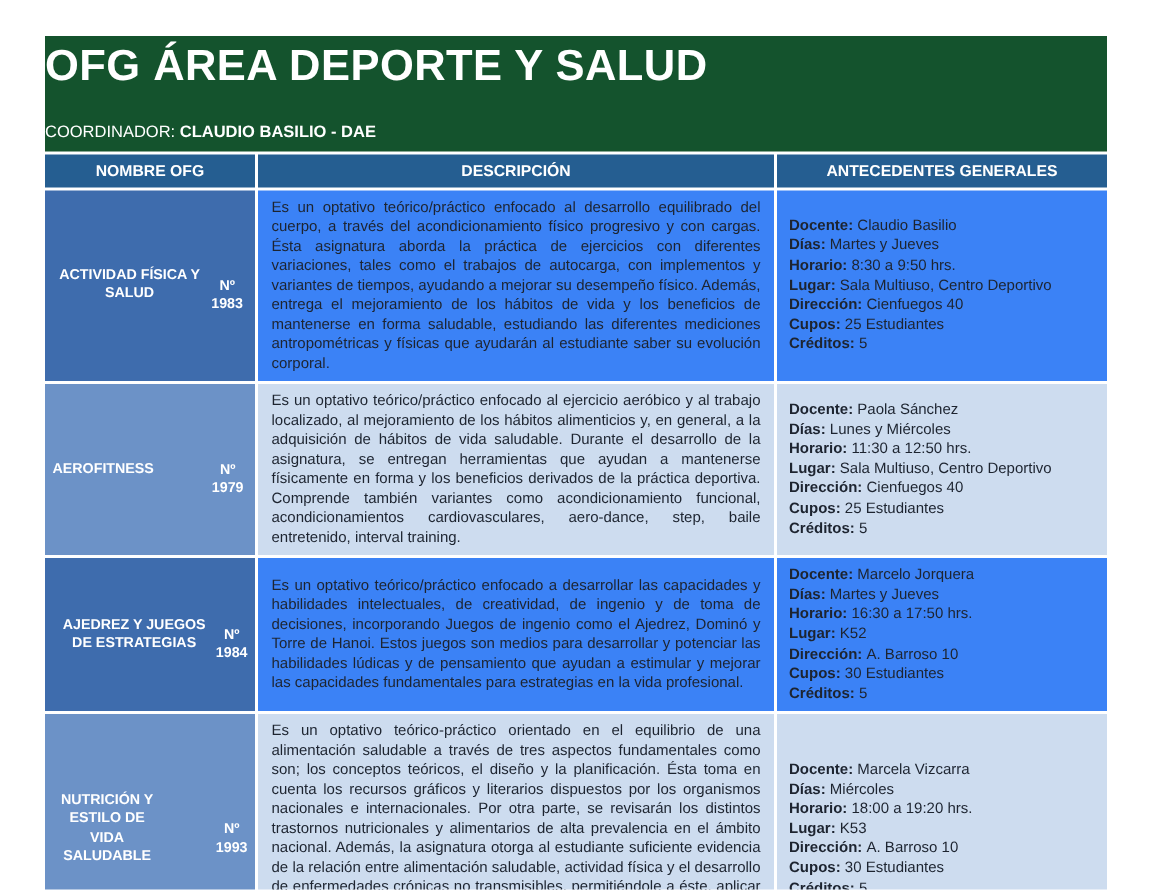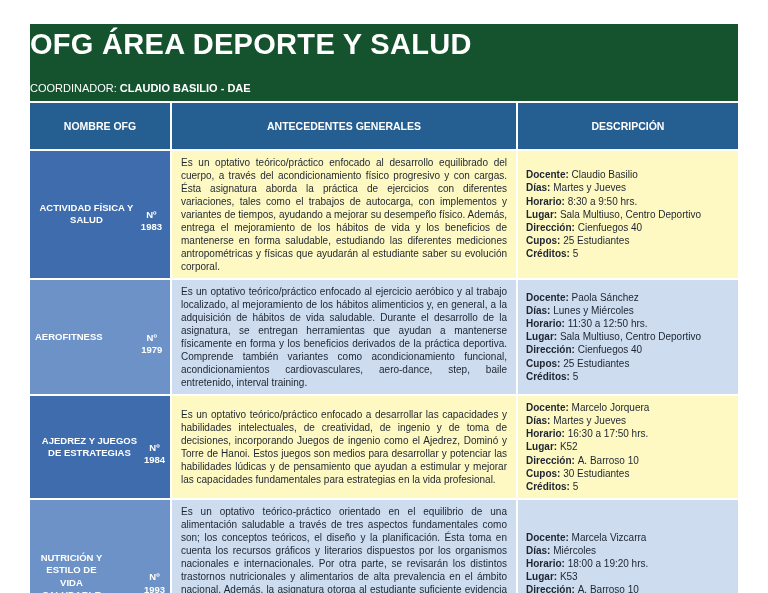--- a/index.html
+++ b/index.html
@@ -13,32 +13,32 @@
   .banner-title { font-size:29px; font-weight:bold; letter-spacing:0.3px; line-height:1.1; }
   .banner-subtitle { font-size:11px; margin-top:21px; }
   .banner-subtitle b { font-weight:bold; }
 
   
   .grid3 { display:grid; grid-template-columns:140px 1fr 220px; gap:2px; }
 
   
   .thead { margin-bottom:2px; }
   .hcell { background:#255E91; color:#fff; font-weight:bold; font-size:10.5px;
-           text-align:center; padding:17px 2px; }
+           text-align:center; padding:5px 2px; }
 
   
   .trow { margin-bottom:2px; }
   .cell { min-height:100%; }
   .name-cell { color:#fff; font-weight:bold; font-size:9.5px; text-align:center;
                display:flex; flex-direction:row; align-items:center;
                justify-content:center; padding:8px 5px; line-height:1.3; }
   .ofg-number { margin-top:14px; }
   .band-a .name-cell { background:#3E6CAD; }
   .band-b .name-cell { background:#6C92C7;gap:36px; }
-  .band-a .desc-cell, .band-a .info-cell { background:#fef9c3; }
+  .band-a .desc-cell, .band-a .info-cell { background:#3b82f6; }
   .band-b .desc-cell, .band-b .info-cell { background:#CDDCEF; }
 
   .desc-cell { padding:5px 9px; display:flex; align-items:center; }
   .desc-text { font-size:10px; line-height:1.3; text-align:justify; color:#1D2430; }
 
   .info-cell { padding:5px 8px; display:flex; align-items:center; }
   .detail-line { font-size:10px; line-height:1.32; color:#1D2430; }
   .detail-line b { font-weight:bold; }
 </style>
 </head>
@@ -46,22 +46,22 @@
 
 <div class="page">
 
   <div class="banner">
     <div class="banner-title">OFG ÁREA DEPORTE Y SALUD</div>
     <div class="banner-subtitle"><span>COORDINADOR: </span><b>CLAUDIO BASILIO - DAE</b></div>
   </div>
 
   <div class="grid3 thead">
     <div class="hcell">NOMBRE OFG</div>
+    <div class="hcell">DESCRIPCIÓN</div>
     <div class="hcell">ANTECEDENTES GENERALES</div>
-    <div class="hcell">DESCRIPCIÓN</div>
   </div>
 
   <div id="table-rows">
       <div class="grid3 trow band-a">
         <div class="cell name-cell">
           <div class="ofg-name">ACTIVIDAD FÍSICA Y SALUD</div>
           <div class="ofg-number">Nº 1983</div>
         </div>
         <div class="cell desc-cell">
           <div class="desc-text">Es un optativo teórico/práctico enfocado al desarrollo equilibrado del cuerpo, a través del acondicionamiento físico progresivo y con cargas. Ésta asignatura aborda la práctica de ejercicios con diferentes variaciones, tales como el trabajos de autocarga, con implementos y variantes de tiempos, ayudando a mejorar su desempeño físico. Además, entrega el mejoramiento de los hábitos de vida y los beneficios de mantenerse en forma saludable, estudiando las diferentes mediciones antropométricas y físicas que ayudarán al estudiante saber su evolución corporal.</div>

